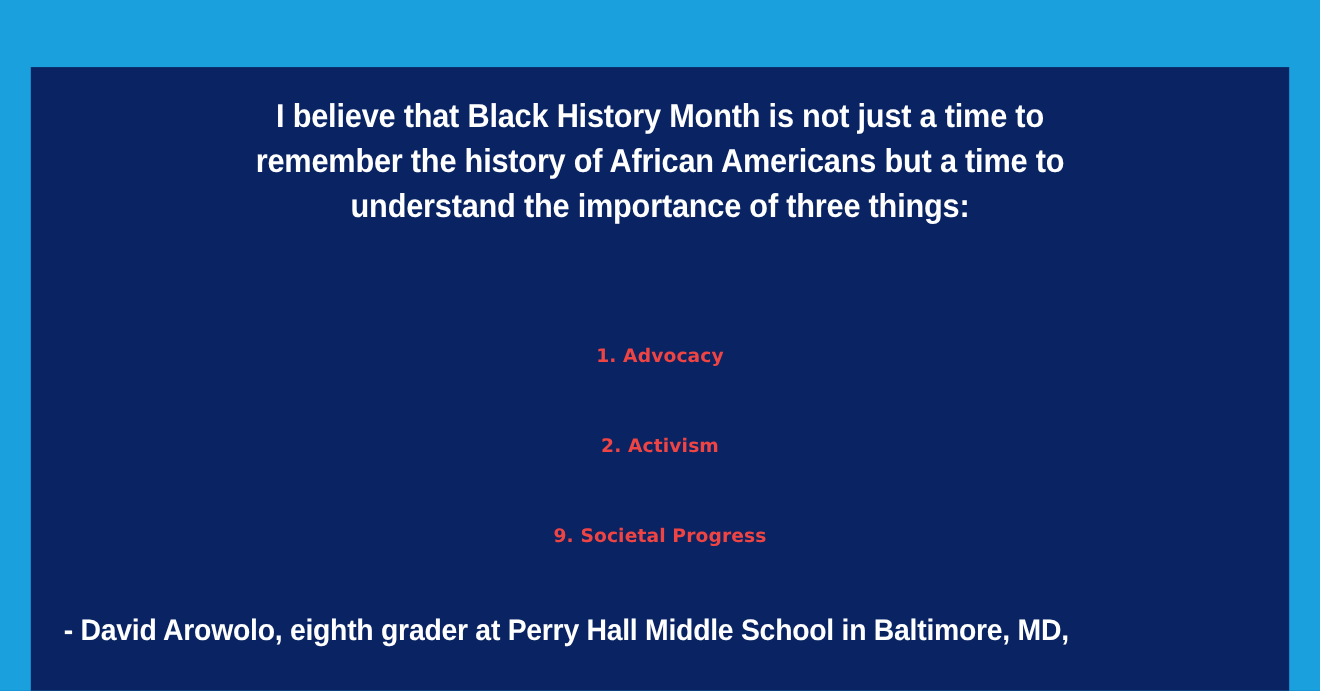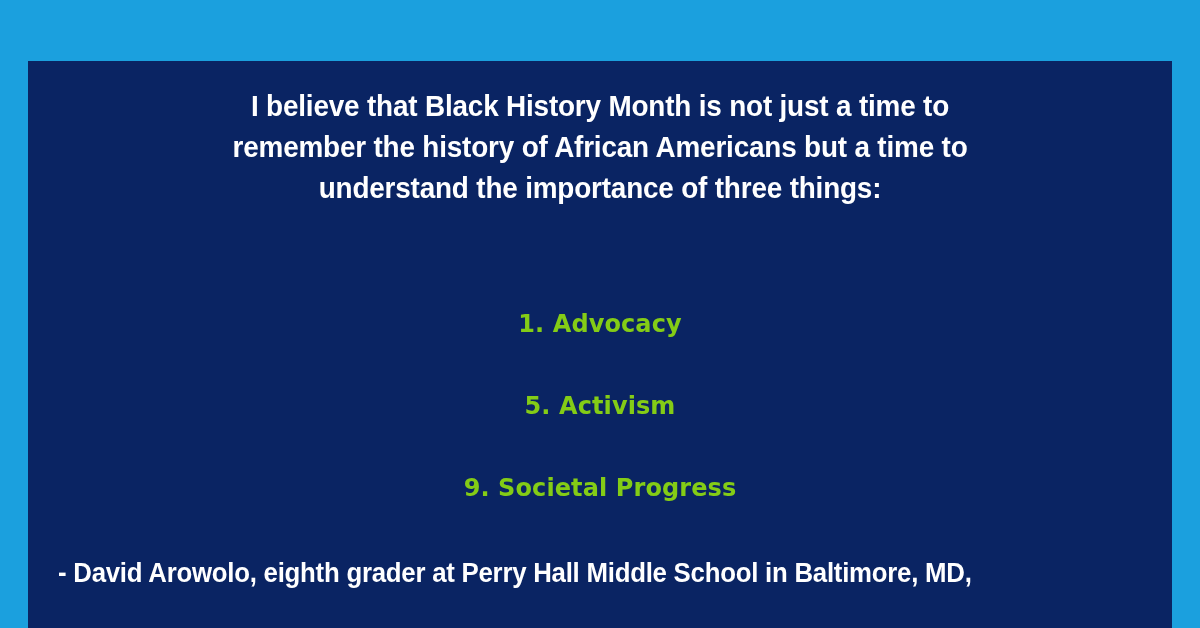--- a/index.html
+++ b/index.html
@@ -67,24 +67,24 @@
     right: 0;
     top: 222px;
     margin: 0;
     padding: 0;
     list-style: none;
     text-align: center;
   }
 
   .quote-list .list-item {
     display: block;
-    color: #84cc16;
+    color: #ef4444;
     font-family: "DejaVu Sans", sans-serif;
     font-weight: bold;
-    font-size: 24px;
+    font-size: 17px;
     line-height: 82px;
     letter-spacing: 0.1px;
     white-space: nowrap;
   }
 
   
   .quote-attribution {
     position: absolute;
     left: 30px;
     right: 0;
@@ -107,20 +107,20 @@
   <div class="quote-panel">
 
     <div class="quote-heading">
       <span class="hline">I believe that Black History Month is not just a time to</span>
       <span class="hline">remember the history of African Americans but a time to</span>
       <span class="hline">understand the importance of three things:</span>
     </div>
 
     <ul class="quote-list">
       <li class="list-item">1. Advocacy</li>
-      <li class="list-item">5. Activism</li>
+      <li class="list-item">2. Activism</li>
       <li class="list-item">9. Societal Progress</li>
     </ul>
 
     <div class="quote-attribution">- David Arowolo, eighth grader at Perry Hall Middle School in Baltimore, MD,</div>
 
   </div>
 </div>
 
 </body></html>

